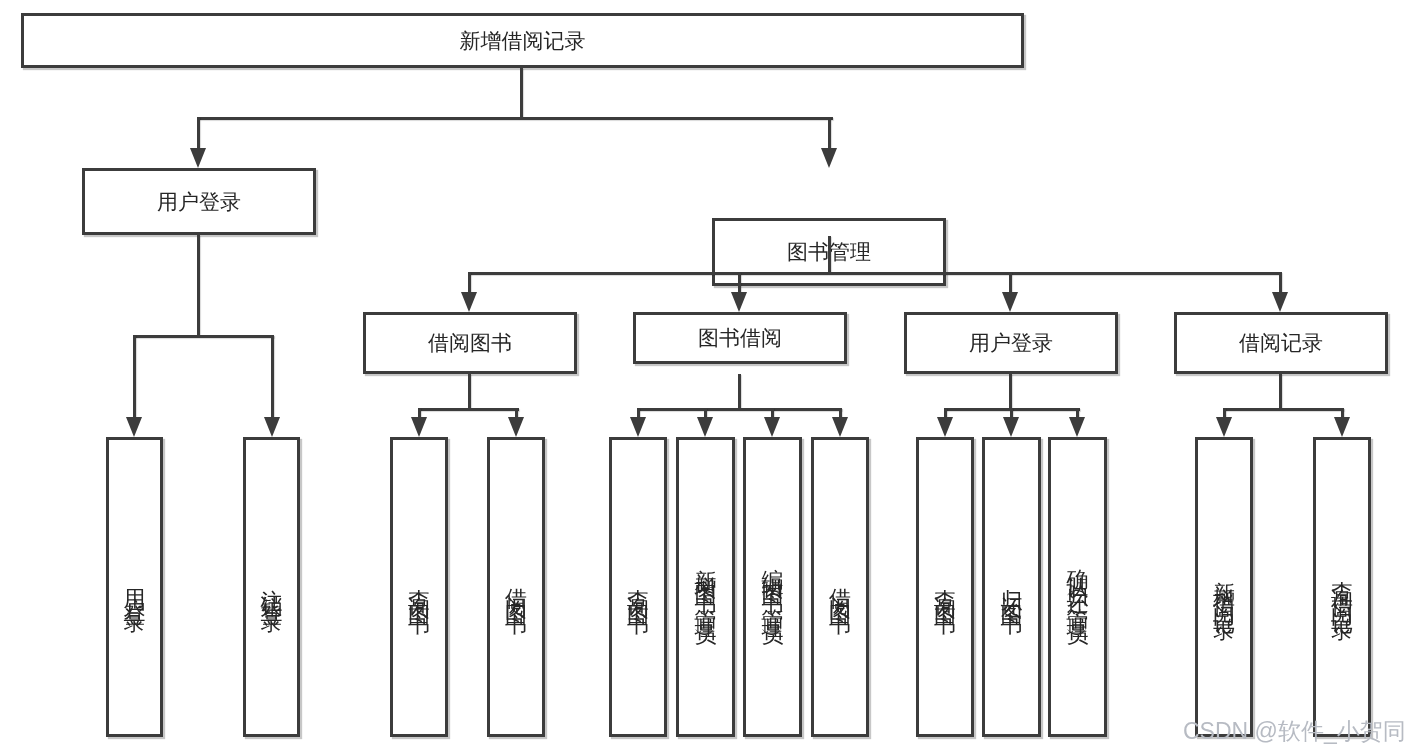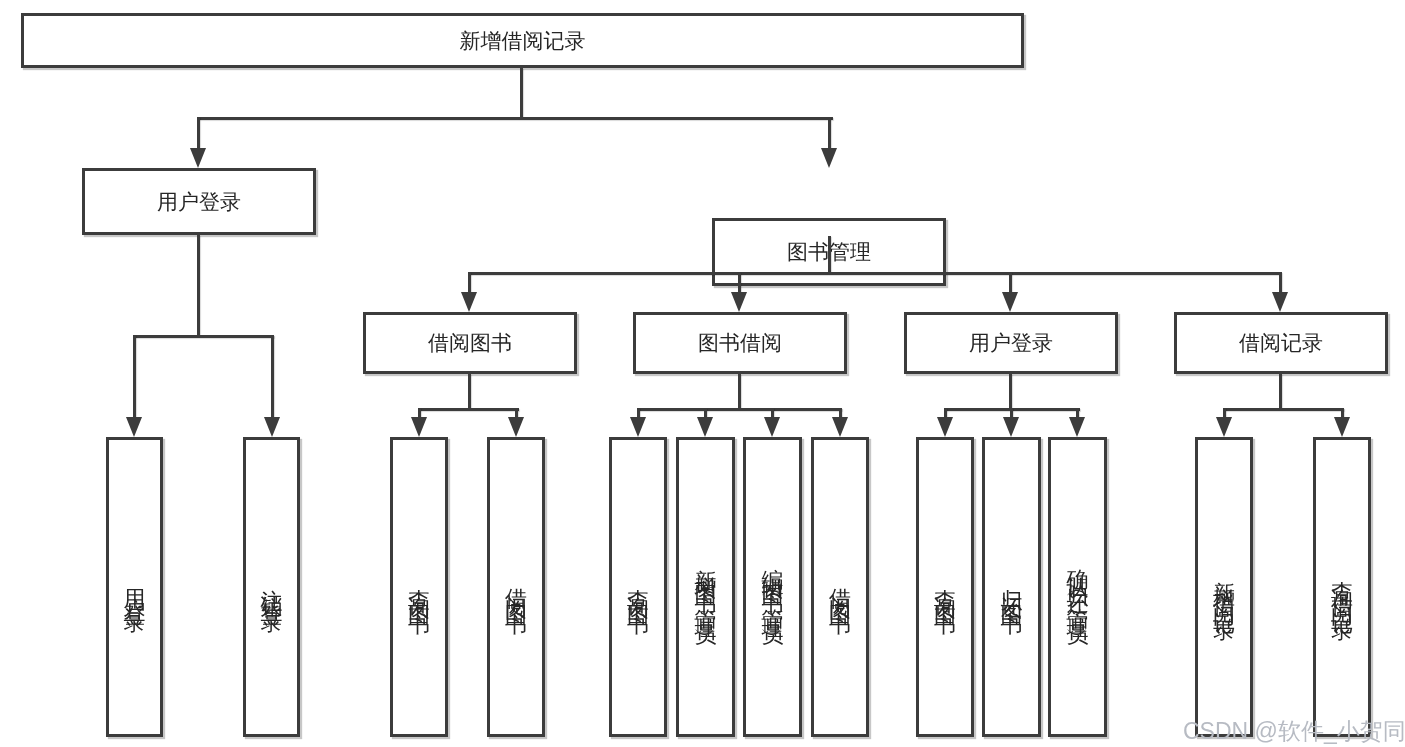--- a/index.html
+++ b/index.html
@@ -64,21 +64,21 @@
   <div class="line" style="left:738px; top:272px; width:3px; height:22px;"></div>
   <div class="arrow" style="left:731px; top:292px;"></div>
   <div class="line" style="left:1009px; top:272px; width:3px; height:22px;"></div>
   <div class="arrow" style="left:1002px; top:292px;"></div>
   <div class="line" style="left:1279px; top:272px; width:3px; height:22px;"></div>
   <div class="arrow" style="left:1272px; top:292px;"></div>
 
   <div class="box" style="left:363px; top:312px; width:214px; height:62px;">
     <span>借阅图书</span>
   </div>
-  <div class="box" style="left:633px; top:312px; width:214px; height:62px;">
+  <div class="box" style="left:633px; top:312px; width:214px; height:52px;">
     <span>图书借阅</span>
   </div>
   <div class="box" style="left:904px; top:312px; width:214px; height:62px;">
     <span>用户登录</span>
   </div>
   <div class="box" style="left:1174px; top:312px; width:214px; height:62px;">
     <span>借阅记录</span>
   </div>
 
   <div class="line" style="left:468px; top:374px; width:3px; height:34px;"></div>

